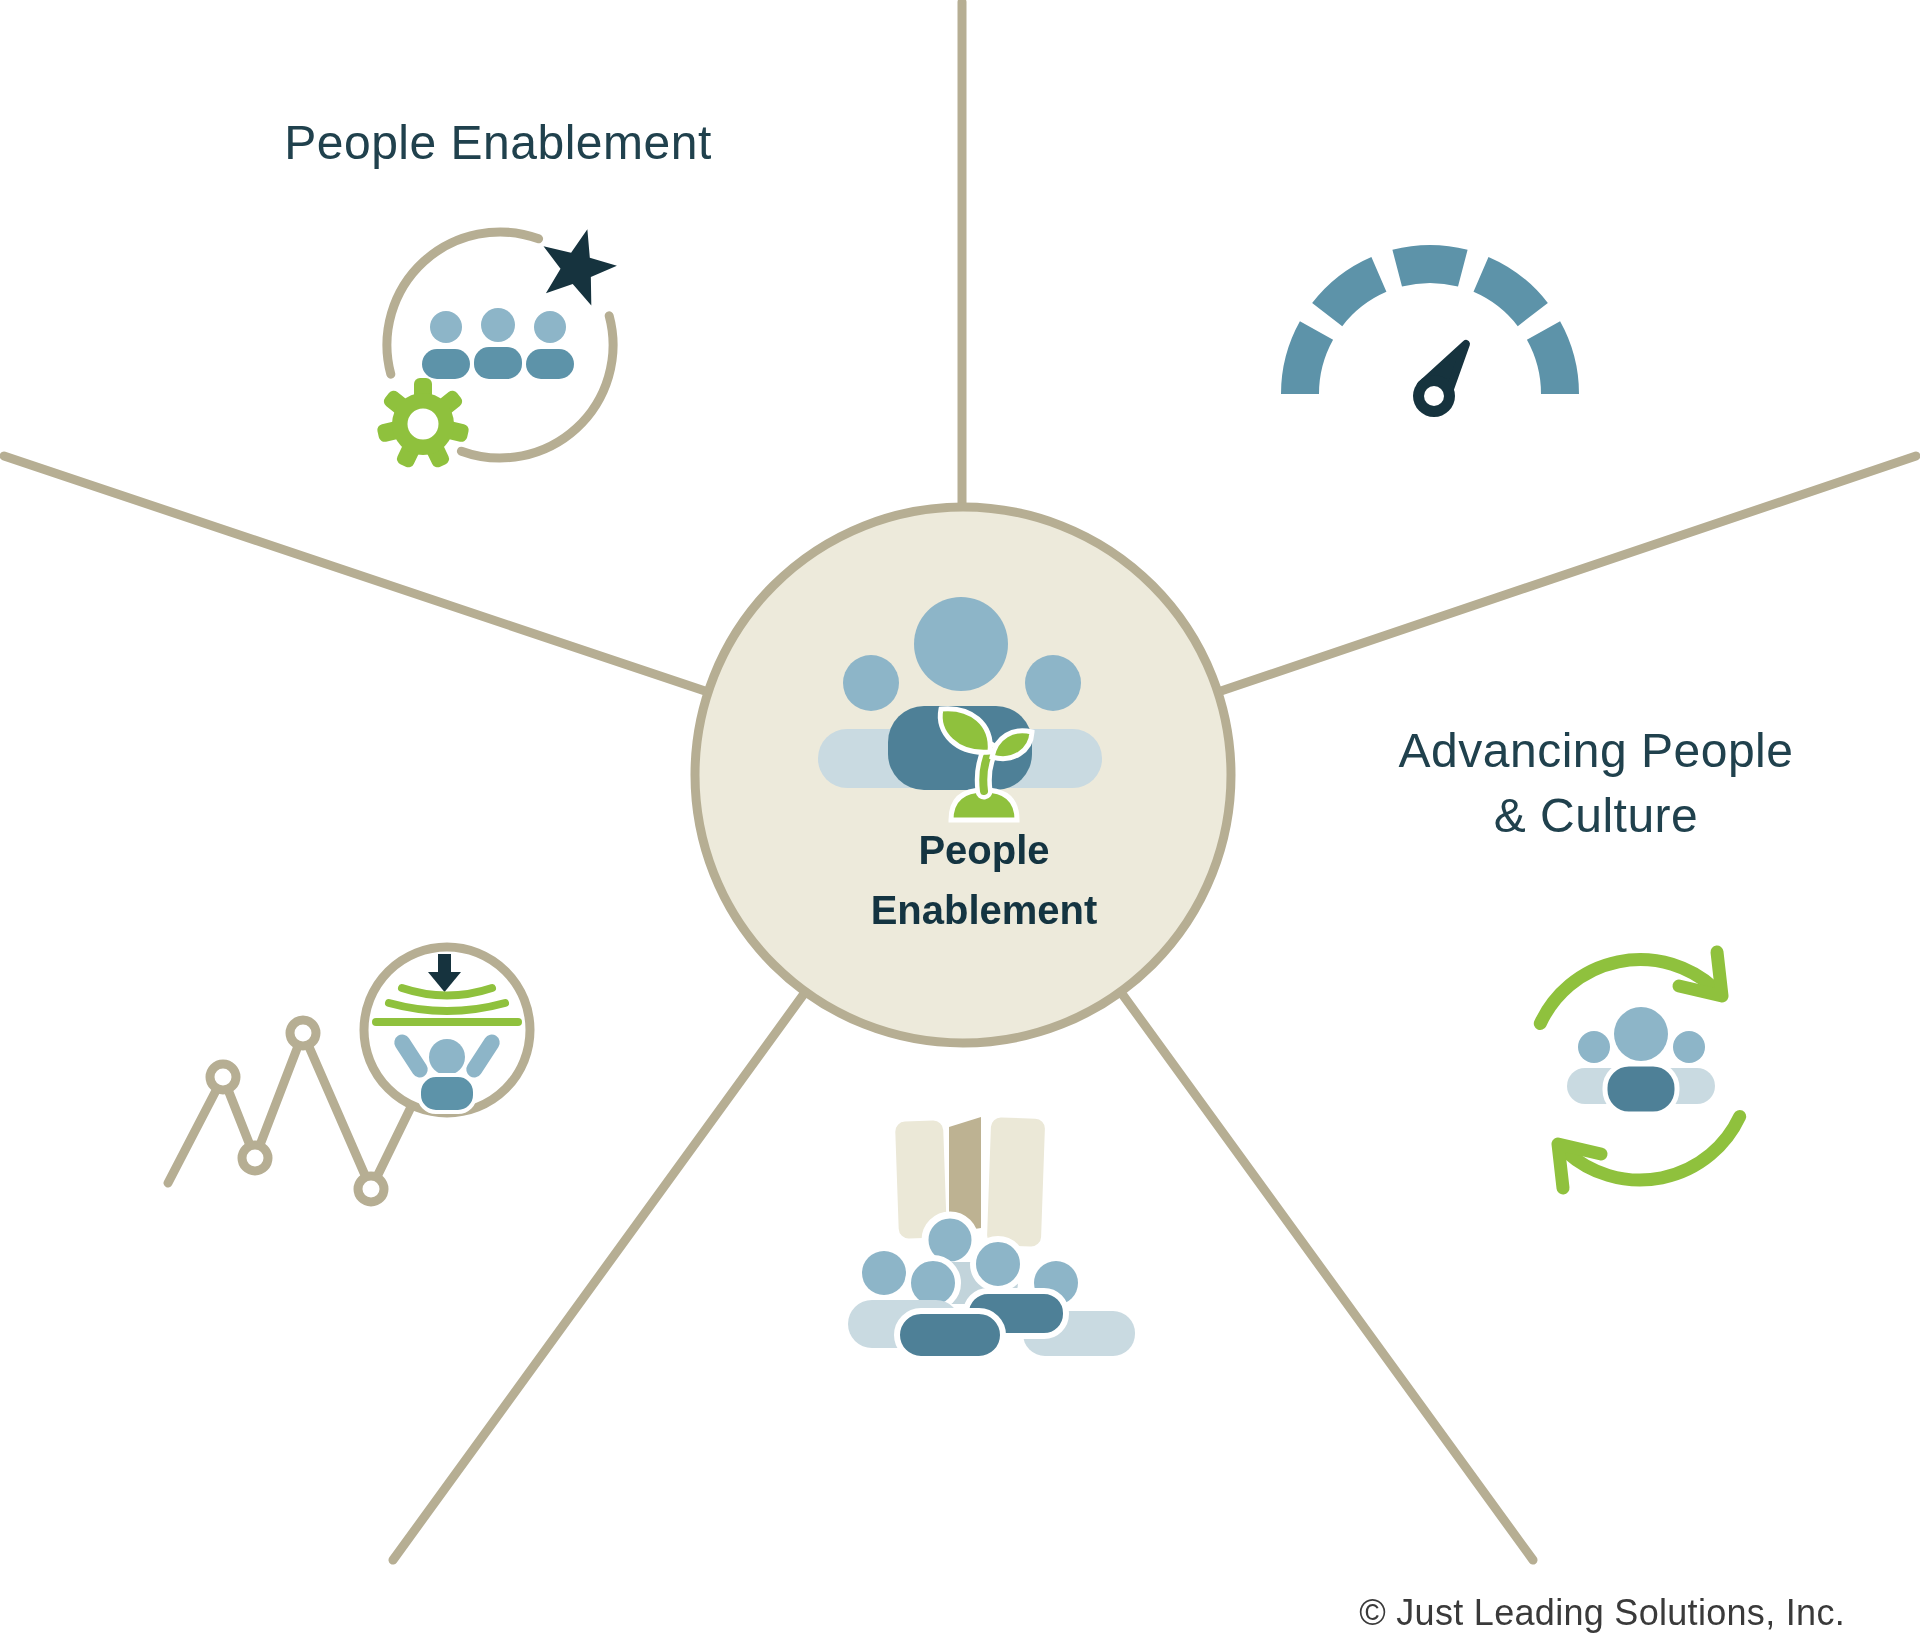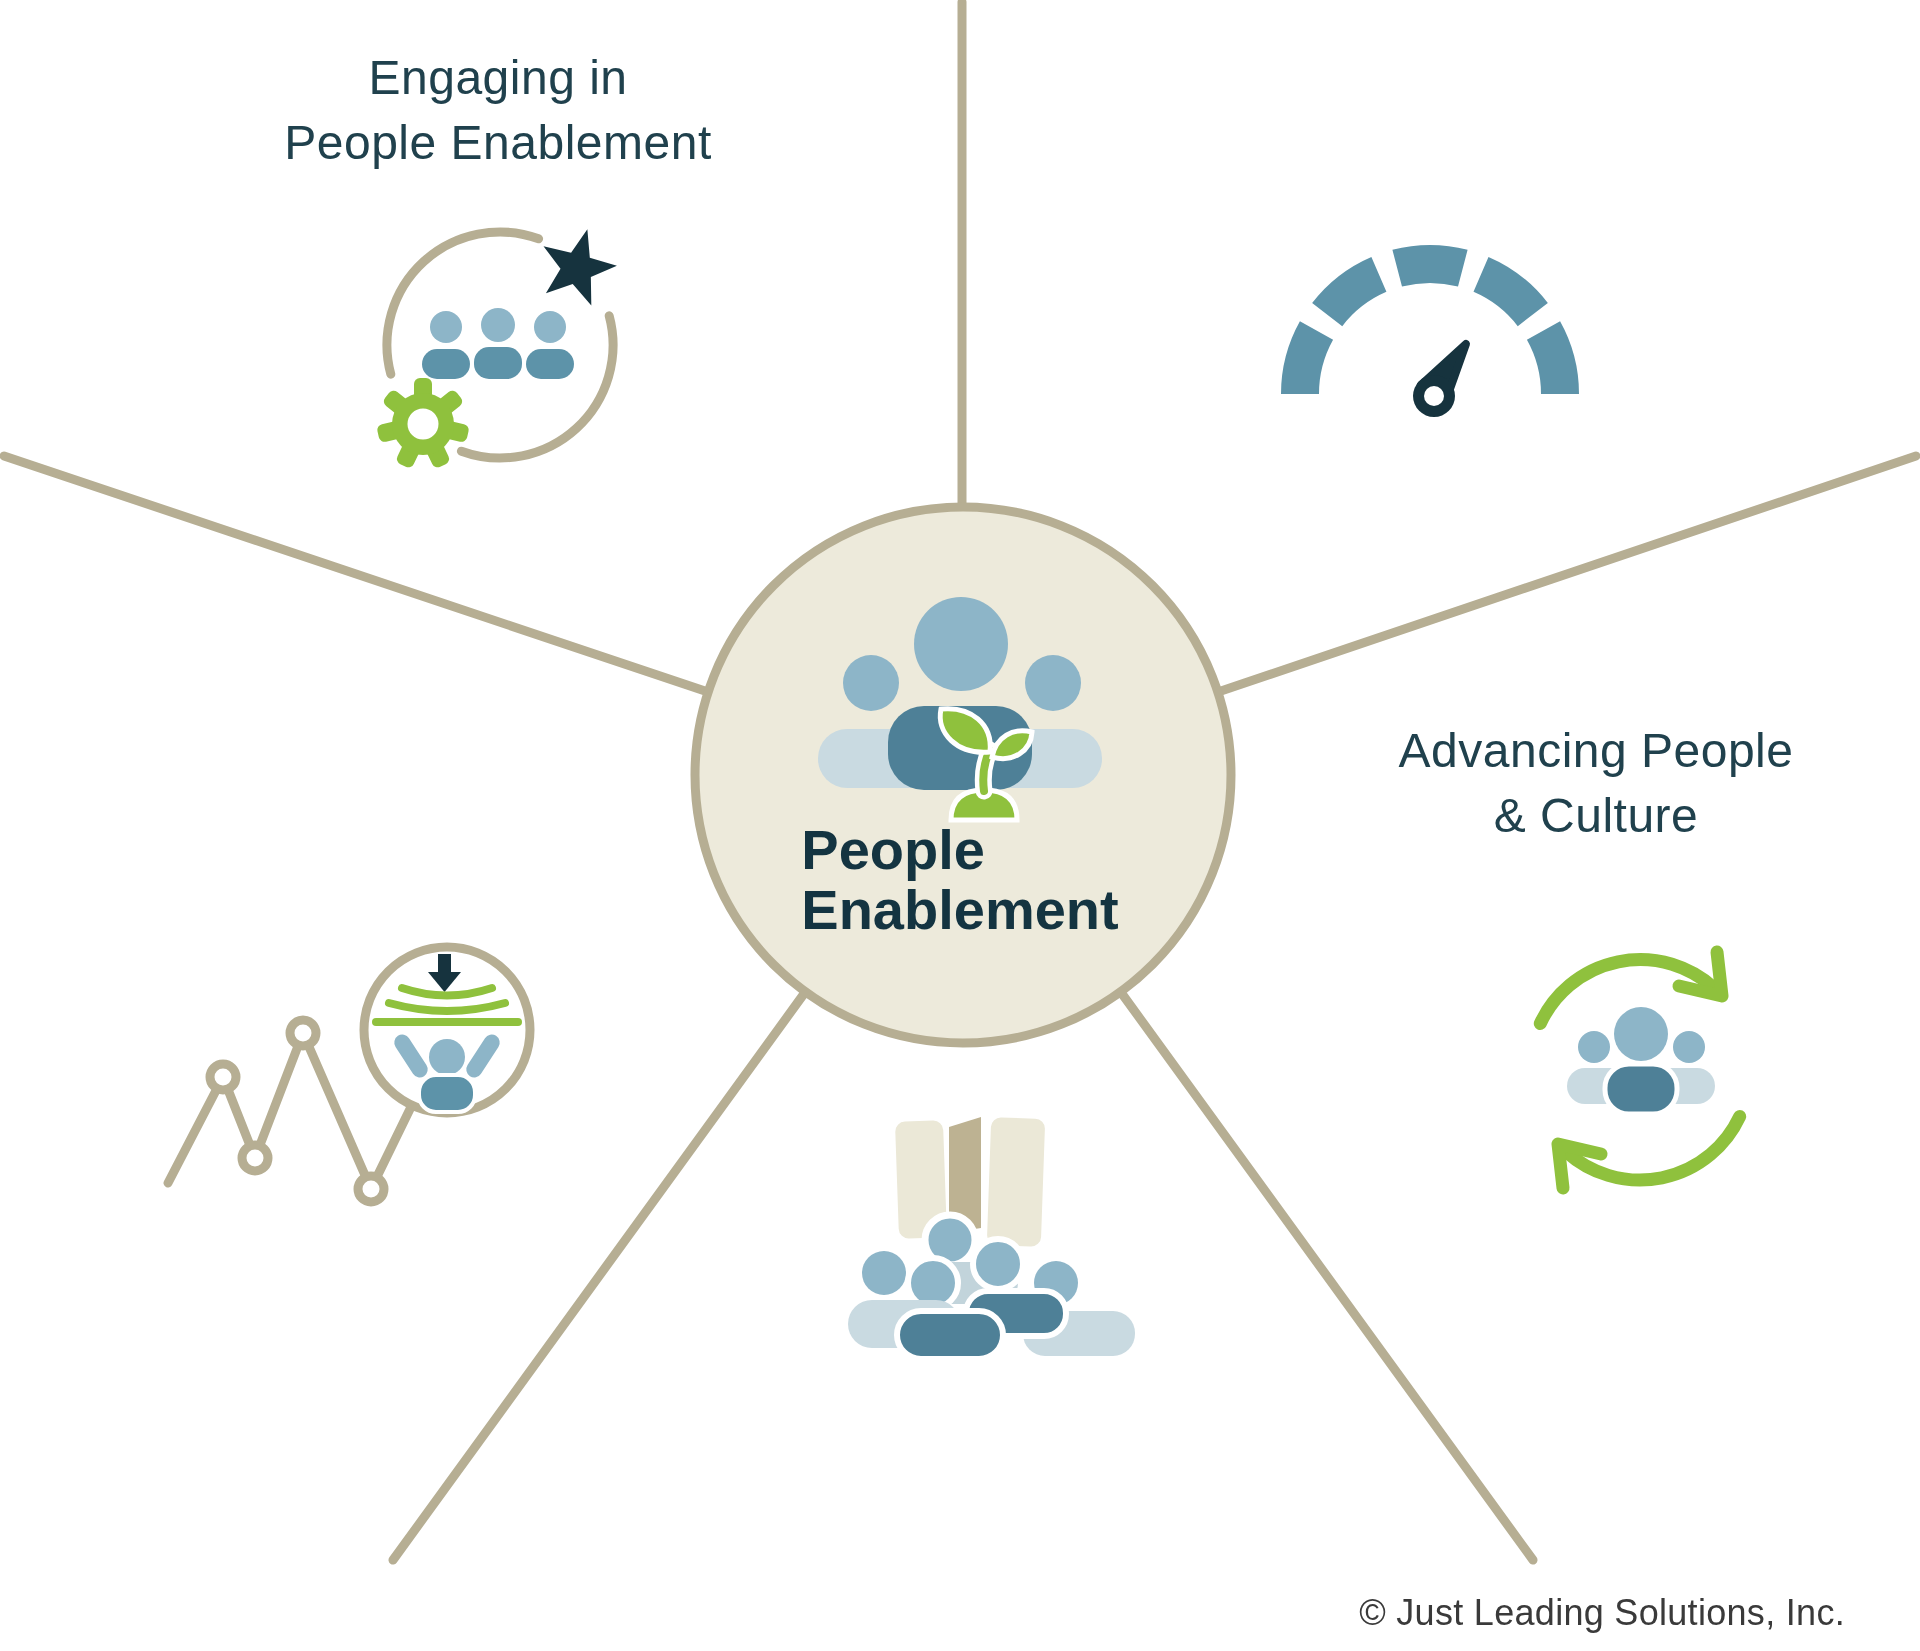--- a/index.html
+++ b/index.html
@@ -2,22 +2,22 @@
 <html style="--c-label_text: #20414d; --c-center_text: #143441; --c-copyright_text: #3a3a3a; --c-tan: #b6ae93; --c-cream: #edeadb; --c-head_blue: #8db5c8; --c-body_teal: #5d93a9; --c-dark_teal: #4e8097; --c-pale_blue: #c9dae1; --c-pale_blue2: #c2d4db; --c-green: #8fc13d; --c-navy: #16333e; --c-map_cream: #ebe8d7; --c-map_tan: #bdb292;"><head>
 <meta charset="utf-8">
 <style>
   html,body{margin:0;padding:0;background:#fff;}
   .stage{position:relative;width:1920px;height:1651px;background:#fff;overflow:hidden;
          font-family:"Liberation Sans",sans-serif;}
   .stage svg{position:absolute;left:0;top:0;}
   .seg-label{position:absolute;transform:translateX(-50%);text-align:center;white-space:nowrap;
              font-size:48px;line-height:65px;letter-spacing:.5px;font-weight:400;
              color:var(--c-label_text,#20414d);}
-  .center-label{position:absolute;transform:translateX(-50%);text-align:left;white-space:nowrap;
-             font-size:56px;line-height:60px;font-weight:bold;color:var(--c-center_text,#143441);}
+  .center-label{position:absolute;transform:translateX(-50%);text-align:center;white-space:nowrap;
+             font-size:40px;line-height:60px;font-weight:bold;color:var(--c-center_text,#143441);margin-left:24px;}
   .copyright{position:absolute;font-size:36px;letter-spacing:.3px;color:var(--c-copyright_text,#3a3a3a);}
 </style>
 </head>
 <body>
 
 <div class="stage">
 
   <svg width="1920" height="1651" viewBox="0 0 1920 1651">
 
     <g style="stroke:var(--c-tan,#b6ae93);stroke-width:9;stroke-linecap:round;">
@@ -143,21 +143,21 @@
         <g transform="rotate(33 483 1056)">
           <rect x="475" y="1032" width="16" height="48" rx="8" style="fill:var(--c-head_blue,#8db5c8)"></rect>
         </g>
         <circle cx="447" cy="1057" r="18" style="fill:var(--c-head_blue,#8db5c8)"></circle>
         <rect x="419" y="1075" width="56" height="37" rx="17" style="fill:var(--c-body_teal,#5d93a9);stroke:#fff;stroke-width:4;"></rect>
       </g>
     </g>
   </svg>
 
   <div class="seg-label" style="left:498px;top:45px">
-    <span>Engaging in</span><br>
+    <br>
     <span>People Enablement</span>
   </div>
 
   <div class="seg-label" style="left:1362px;top:45px">
     <br>
   </div>
 
   <div class="seg-label" style="left:1596px;top:718px">
     <span>Advancing People</span><br>
     <span>&amp; Culture</span>

